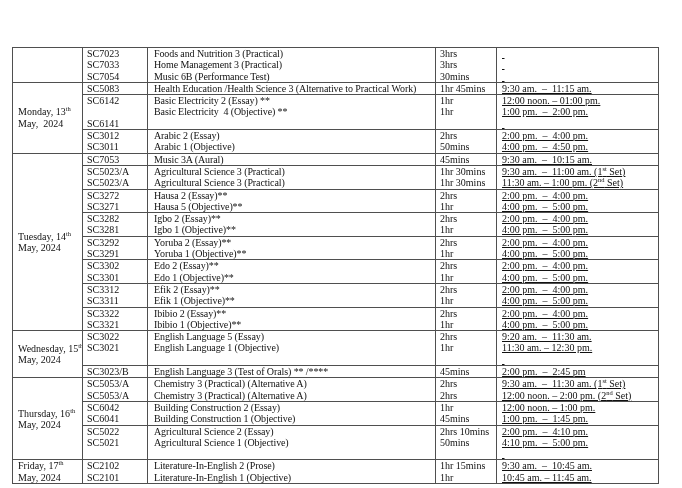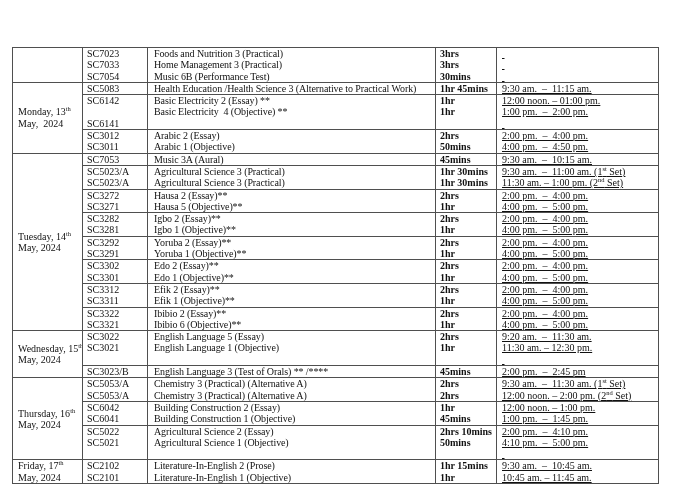--- a/index.html
+++ b/index.html
@@ -12,21 +12,21 @@
   table.timetable { border-collapse:collapse; table-layout:fixed; width:646px; }
   td { border:1px solid #4f4f4f; vertical-align:top; padding:0; background:#fff; }
   .ln {
     height:11.3px; line-height:11.3px; font-size:10px;
     white-space:pre; overflow:hidden;
   }
   td.date { vertical-align:middle; }
   td.date .ln    { padding-left:5px; }
   td.code .ln    { padding-left:4px; }
   td.subject .ln { padding-left:6px; letter-spacing:-0.1px; }
-  td.duration .ln{ padding-left:4px;font-weight:bold; }
+  td.duration .ln{ padding-left:4px; }
   td.time .ln    { padding-left:5px;text-decoration:underline; }
   sup { font-size:6.5px; vertical-align:super; line-height:0; }
 </style>
 </head>
 <body>
 
 <div class="sheet">
   <table class="timetable">
     <colgroup>
       <col style="width:70px">
@@ -246,21 +246,21 @@
             <div class="ln">4:00 pm.  –  5:00 pm.</div>
           </td>
         </tr>
         <tr>
           <td class="code">
             <div class="ln">SC3322</div>
             <div class="ln">SC3321</div>
           </td>
           <td class="subject">
             <div class="ln">Ibibio 2 (Essay)**</div>
-            <div class="ln">Ibibio 6 (Objective)**</div>
+            <div class="ln">Ibibio 1 (Objective)**</div>
           </td>
           <td class="duration">
             <div class="ln">2hrs</div>
             <div class="ln">1hr</div>
           </td>
           <td class="time">
             <div class="ln">2:00 pm.  –  4:00 pm.</div>
             <div class="ln">4:00 pm.  –  5:00 pm.</div>
           </td>
         </tr>

